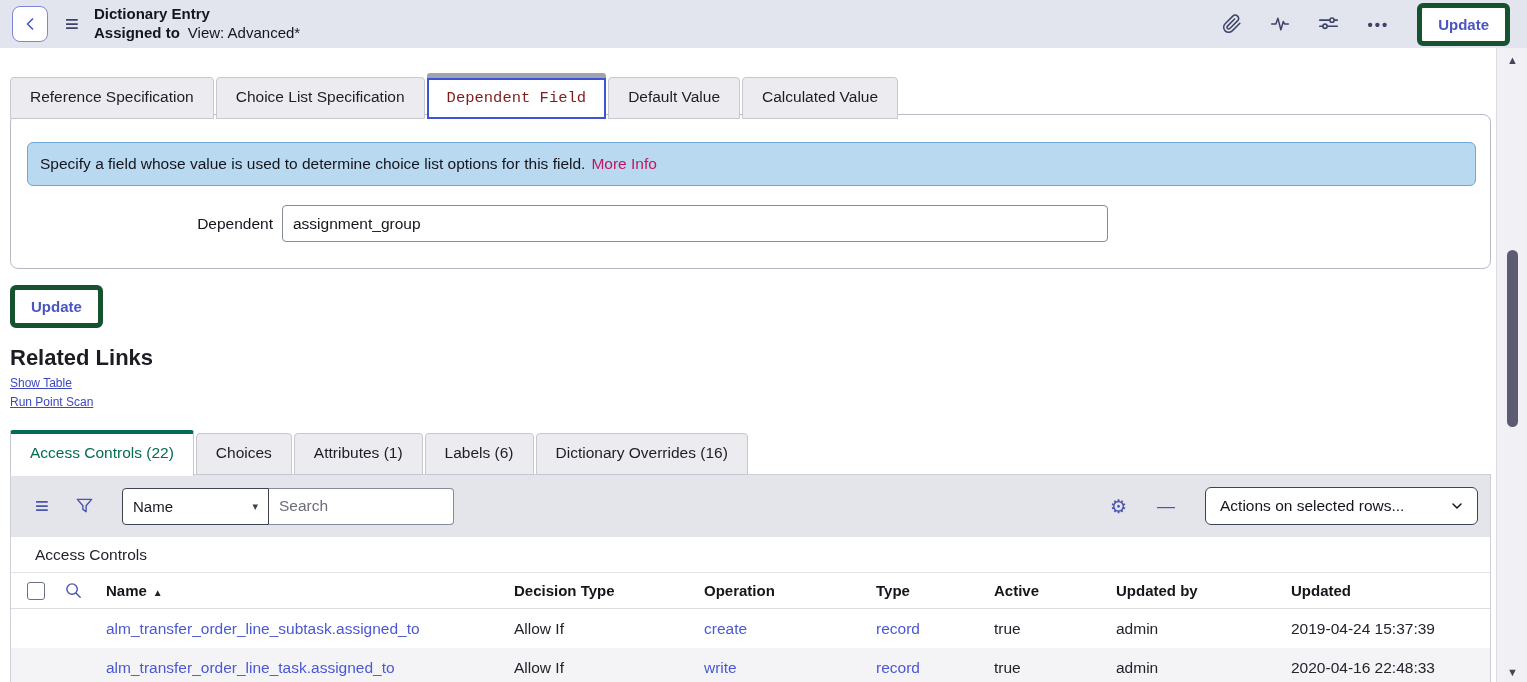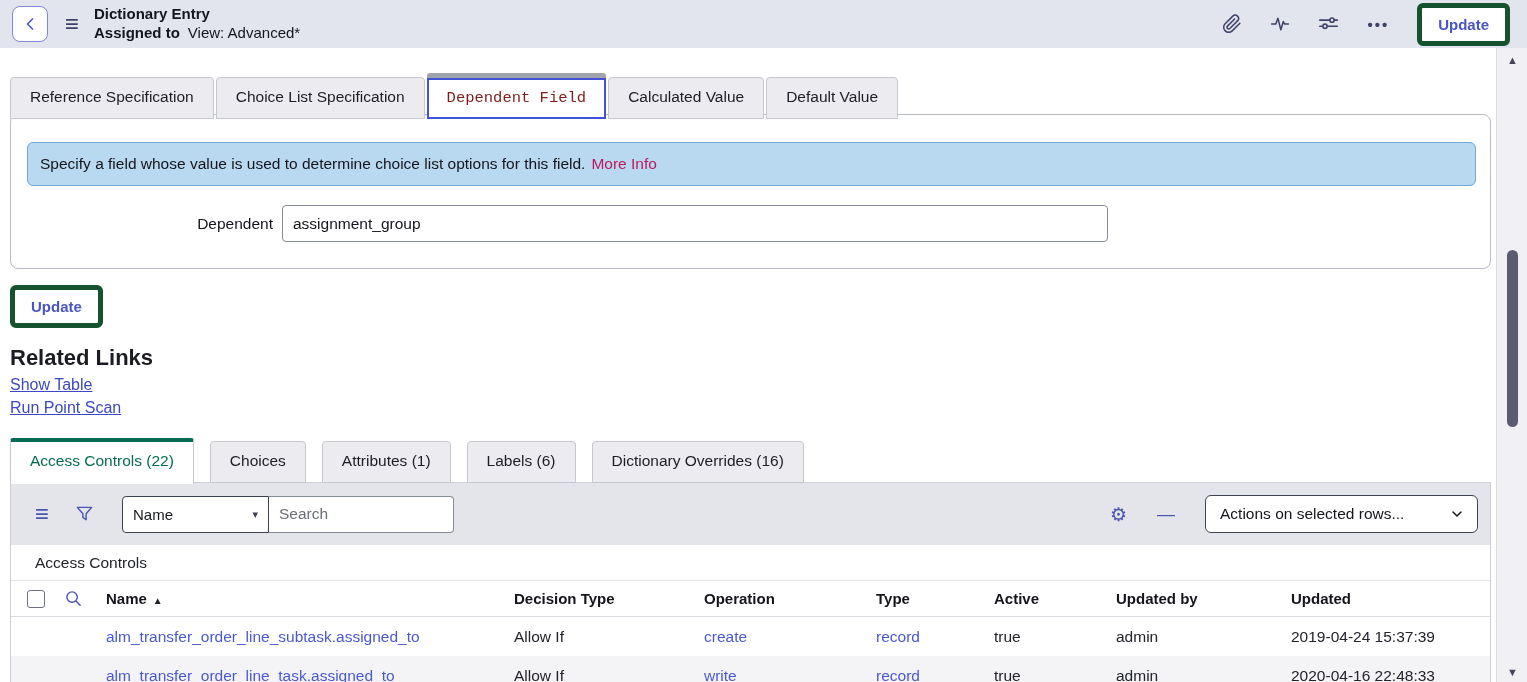--- a/index.html
+++ b/index.html
@@ -55,24 +55,24 @@
   }
   .infobox a { color:#be185d; margin-left:6px; }
   .fieldrow { display:flex; align-items:center; margin-top:19px; }
   .fieldlabel { width:262px; text-align:right; font-size:15.5px; color:#14151c; }
   .fieldinput {
     margin-left:9px; width:826px; height:37px; border:1px solid #868b99; border-radius:4px;
     padding:0 10px; font-size:15.5px; color:#14151c; font-family:"Liberation Sans",sans-serif; background:#fff;
   }
   .update2 { margin:16px 0 0 10px; }
   .related-heading { margin:17px 0 0 10px; font-size:22px; font-weight:600; color:#1c1d22; }
-  .related-link { display:block; margin:5px 0 0 10px; font-size:16px; color:#3c49c0; text-decoration:underline; width:max-content; cursor:pointer; }
-
-  
-  .tabrow2 { display:flex; gap:16px; margin:21px 0 0 10px; position:relative; z-index:2; align-items:flex-end; }
+  .related-link { display:block; margin:5px 0 0 10px; font-size:12px; color:#3c49c0; text-decoration:underline; width:max-content; cursor:pointer; }
+
+  
+  .tabrow2 { display:flex; gap:2px; margin:21px 0 0 10px; position:relative; z-index:2; align-items:flex-end; }
   .tab2-active {
     background:#fff; border:1px solid #c5c7d1; border-bottom:none; border-top:4px solid #046c54;
     border-radius:3px 3px 0 0; padding:10px 19px; height:46px; font-size:15.5px; color:#056b52;
     margin-bottom:-1px; cursor:pointer; white-space:nowrap;
   }
   
   .list-card {
     margin-left:10px; width:1481px; height:216px; margin-top:-1px;
     border:1px solid #ced0d9; background:#fff; position:relative; z-index:1;
   }
@@ -164,22 +164,22 @@
 
 <div class="content">
 
   
   <div class="tabrow">
     <div class="tab">Reference Specification</div>
     <div class="tab">Choice List Specification</div>
     <div class="tab-active-wrap">
       <div class="tab-active-inner">Dependent Field</div>
     </div>
+    <div class="tab">Default Value</div>
     <div class="tab">Calculated Value</div>
-    <div class="tab">Default Value</div>
   </div>
 
   
   <div class="form-card">
     <div class="infobox">
       <span>Specify a field whose value is used to determine choice list options for this field.</span>
       <a>More Info</a>
     </div>
     <div class="fieldrow">
       <div class="fieldlabel">Dependent</div>

